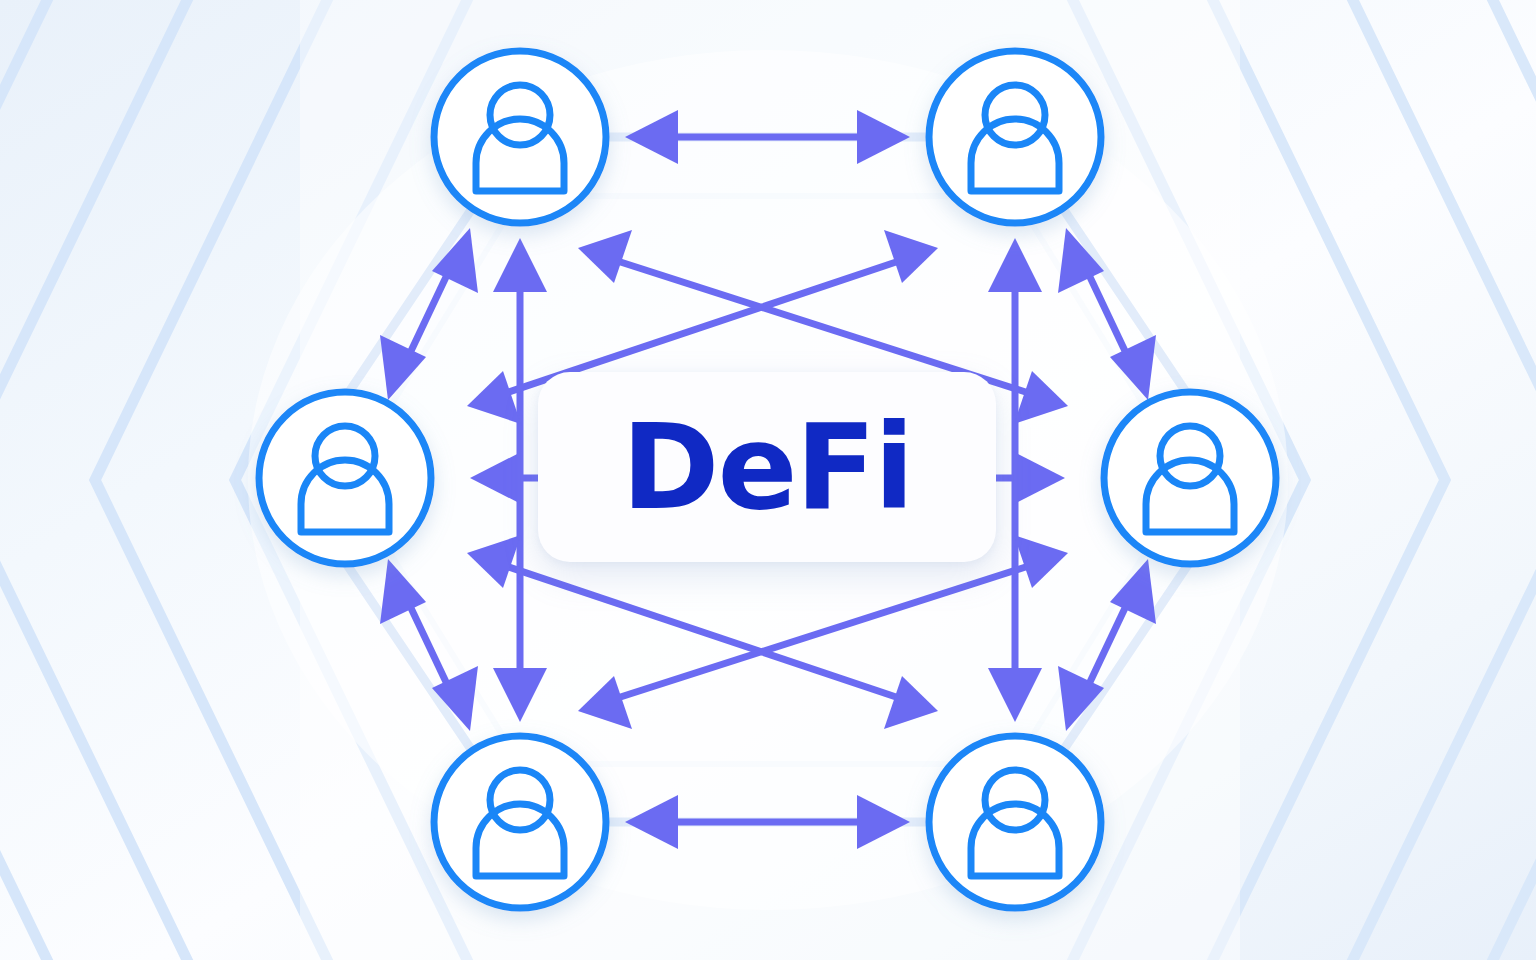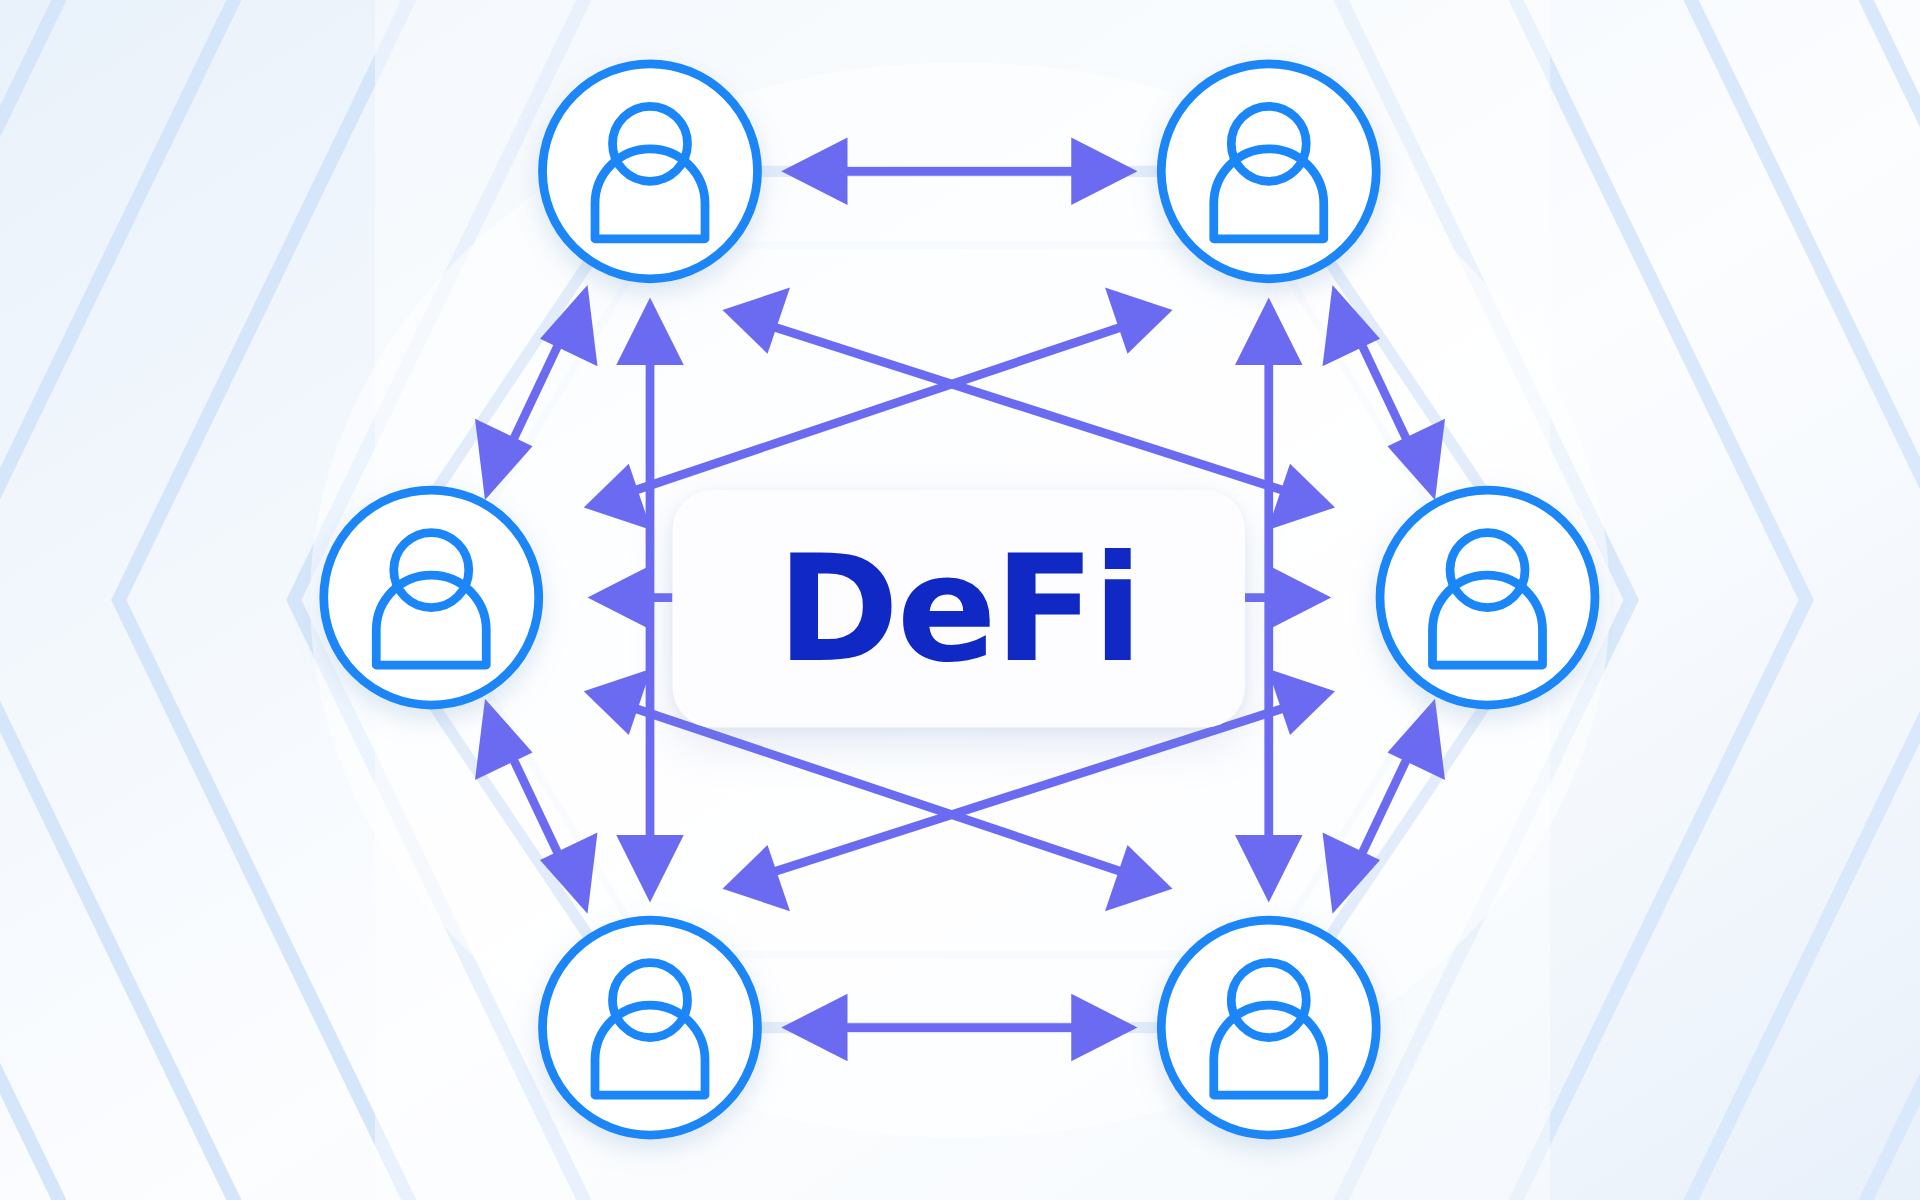--- a/index.html
+++ b/index.html
@@ -20,21 +20,21 @@
   #stage svg.layer {
     position: absolute;
     left: 0;
     top: 0;
     width: 1536px;
     height: 960px;
   }
   .center-card {
     position: absolute;
     left: 538px;
-    top: 392px;
+    top: 372px;
     width: 458px;
     height: 190px;
     background: #fdfdff;
     border-radius: 32px;
     box-shadow: 0 14px 36px rgba(120, 150, 200, 0.20),
                 0 2px 8px rgba(120, 150, 200, 0.10);
     display: flex;
     align-items: center;
     justify-content: center;
     z-index: 5;

